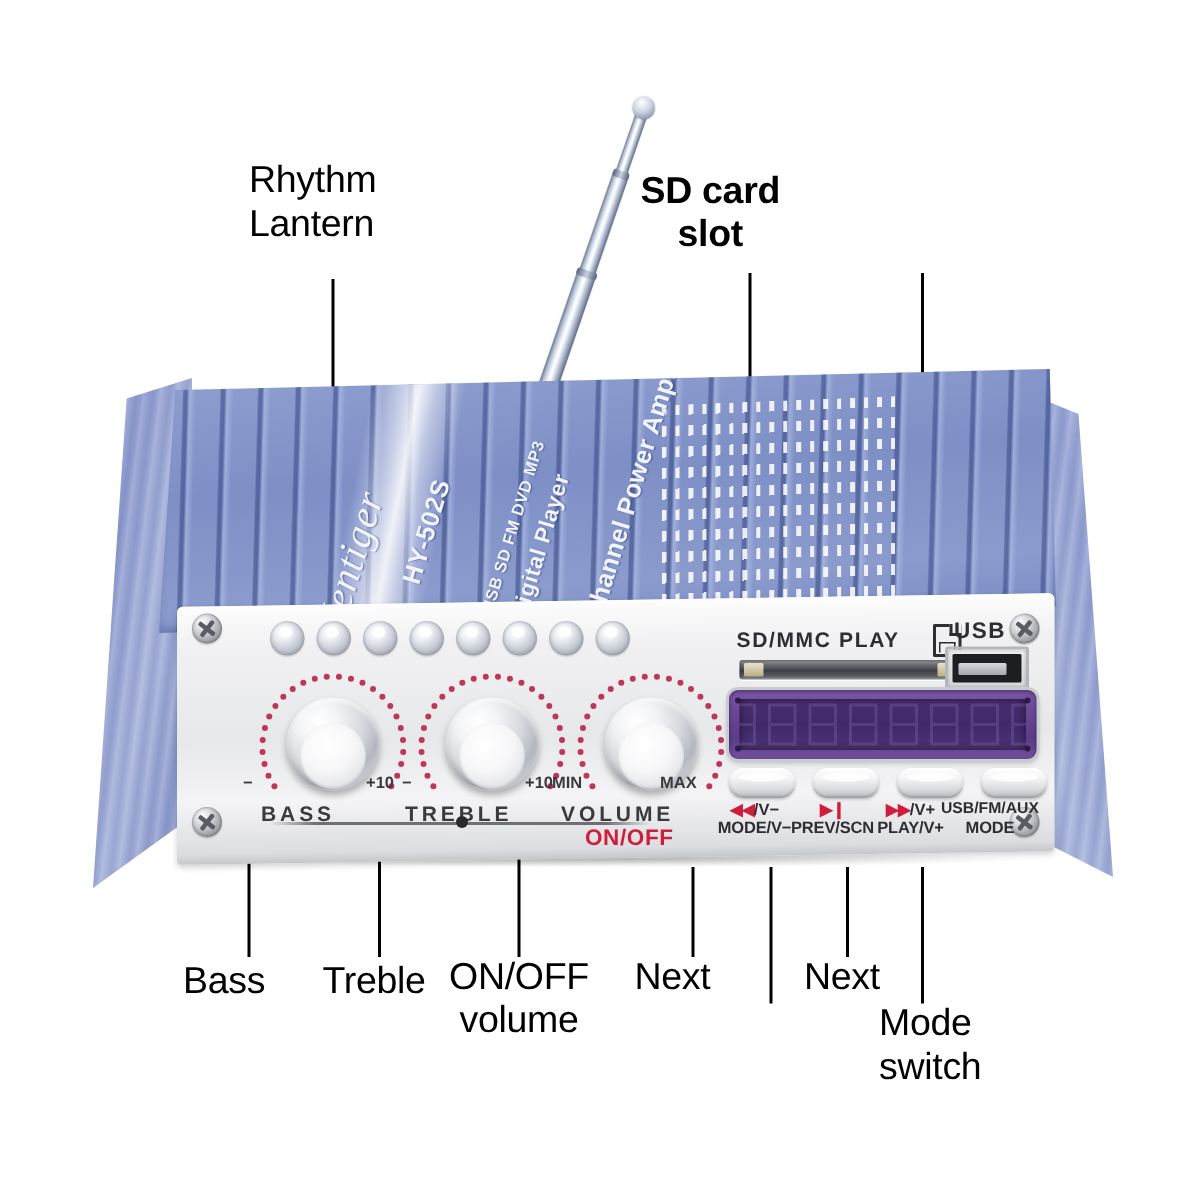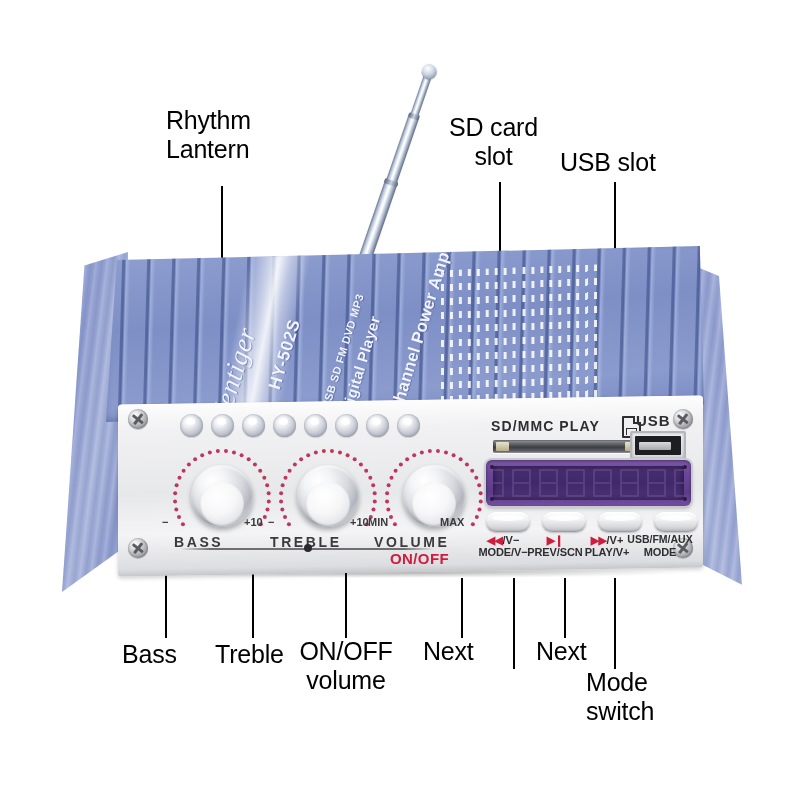--- a/index.html
+++ b/index.html
@@ -678,24 +678,23 @@
   }
 </style>
 </head>
 <body>
 
 <div id="stage">
 
   <div class="callout c-left" id="lbl-rhythm" style="left:166px; top:106px;">Rhythm
 Lantern</div>
 
-  <div class="callout c-center" id="lbl-sd" style="left:416px; top:113px; width:155px;">SD card
+  <div class="callout c-center" id="lbl-sd" style="left:396px; top:113px; width:155px;font-weight:bold;">SD card
 slot</div>
 
-  <div class="callout c-left" id="lbl-usb" style="left:560px; top:148px;">USB slot</div>
 
   <div class="callout c-left" id="lbl-bass" style="left:122px; top:640px;">Bass</div>
 
   <div class="callout c-left" id="lbl-treble" style="left:215px; top:640px;">Treble</div>
 
   <div class="callout c-center" id="lbl-onoff" style="left:288px; top:637px; width:116px;">ON/OFF
 volume</div>
 
   <div class="callout c-left" id="lbl-last" style="left:423px; top:637px;">Next</div>
 

